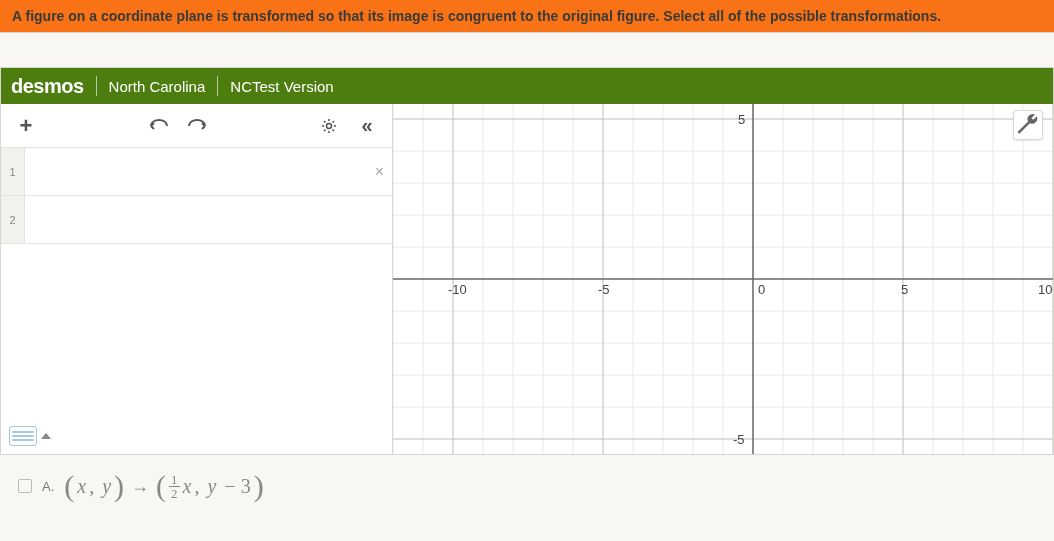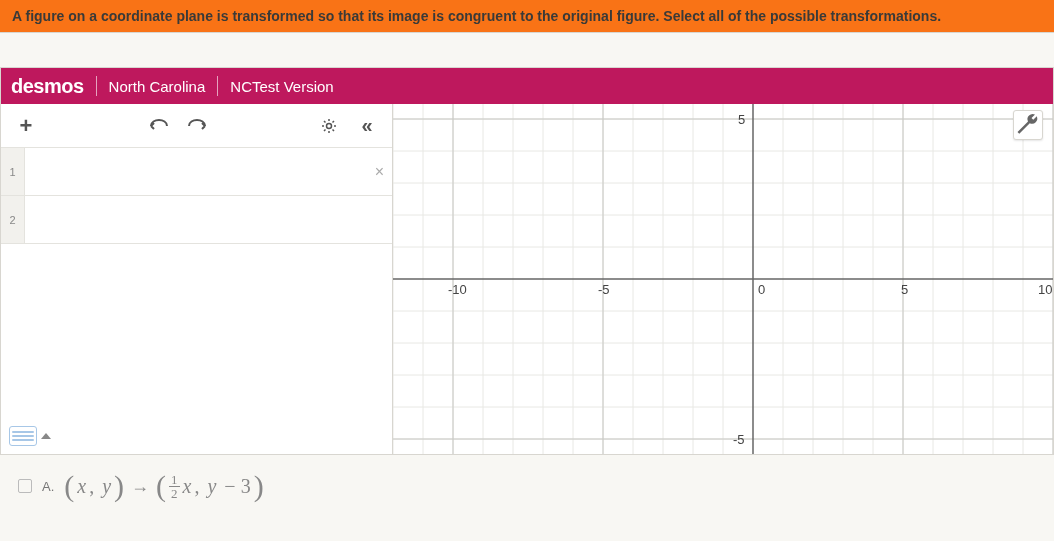--- a/index.html
+++ b/index.html
@@ -1,19 +1,19 @@
 <!DOCTYPE html>
 <html><head>
   <meta charset="utf-8">
   <style>
     * { box-sizing: border-box; margin: 0; padding: 0; }
     body { font-family: Arial, Helvetica, sans-serif; background: #f8f7f3; width: 1054px; height: 541px; overflow: hidden; }
     .question-bar { padding: 8px 12px; background: #f97316; border-bottom: 1px solid #d8d6d0; color: #3a3a38; font-weight: bold; font-size: 14px; }
     .app { margin-top: 34px; border: 1px solid #d8d6d0; }
-    .header { background: #be185d; color: #fff; display: flex; align-items: center; height: 36px; padding: 0 10px; font-size: 16px; }
+    .header { background: #4d7c0f; color: #fff; display: flex; align-items: center; height: 36px; padding: 0 10px; font-size: 16px; }
     .brand { font-weight: 700; font-size: 20px; letter-spacing: -0.5px; }
     .vbar { width: 1px; height: 20px; background: rgba(255,255,255,0.6); margin: 0 12px; }
     .header-text { font-size: 15px; }
     .body { display: flex; height: 350px; background: #fff; }
     .left-panel { width: 392px; border-right: 1px solid #d8d6d0; display: flex; flex-direction: column; position: relative; }
     .left-toolbar { height: 44px; display: flex; align-items: center; padding: 0 8px; gap: 4px; border-bottom: 1px solid #e4e3de; }
     .tbtn { width: 34px; height: 32px; display: inline-flex; align-items: center; justify-content: center; color: #555; cursor: pointer; border-radius: 3px; }
     .spacer { flex: 1; }
     .expr-row { height: 48px; border-bottom: 1px solid #e4e3de; display: flex; align-items: center; }
     .expr-num { width: 24px; text-align: center; font-size: 11px; color: #888; background: #f2f1ed; height: 100%; display:flex; align-items:center; justify-content:center; border-right:1px solid #e4e3de;}

